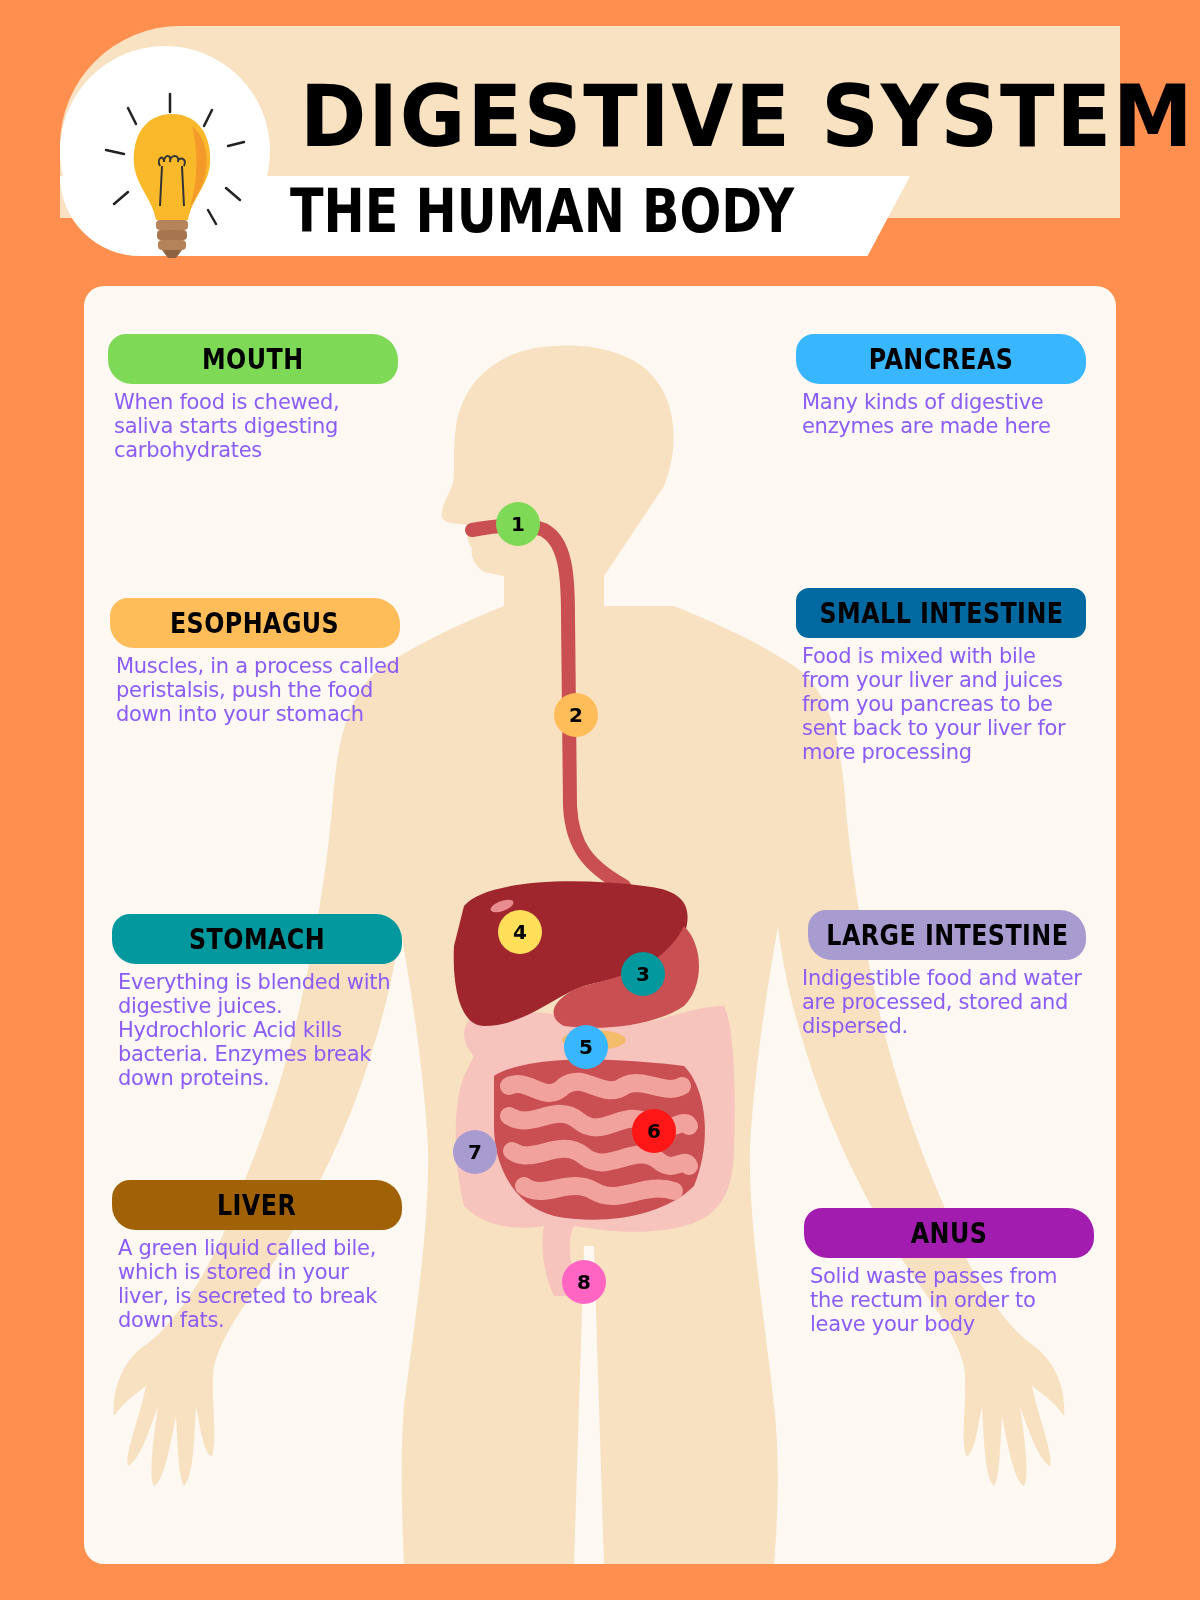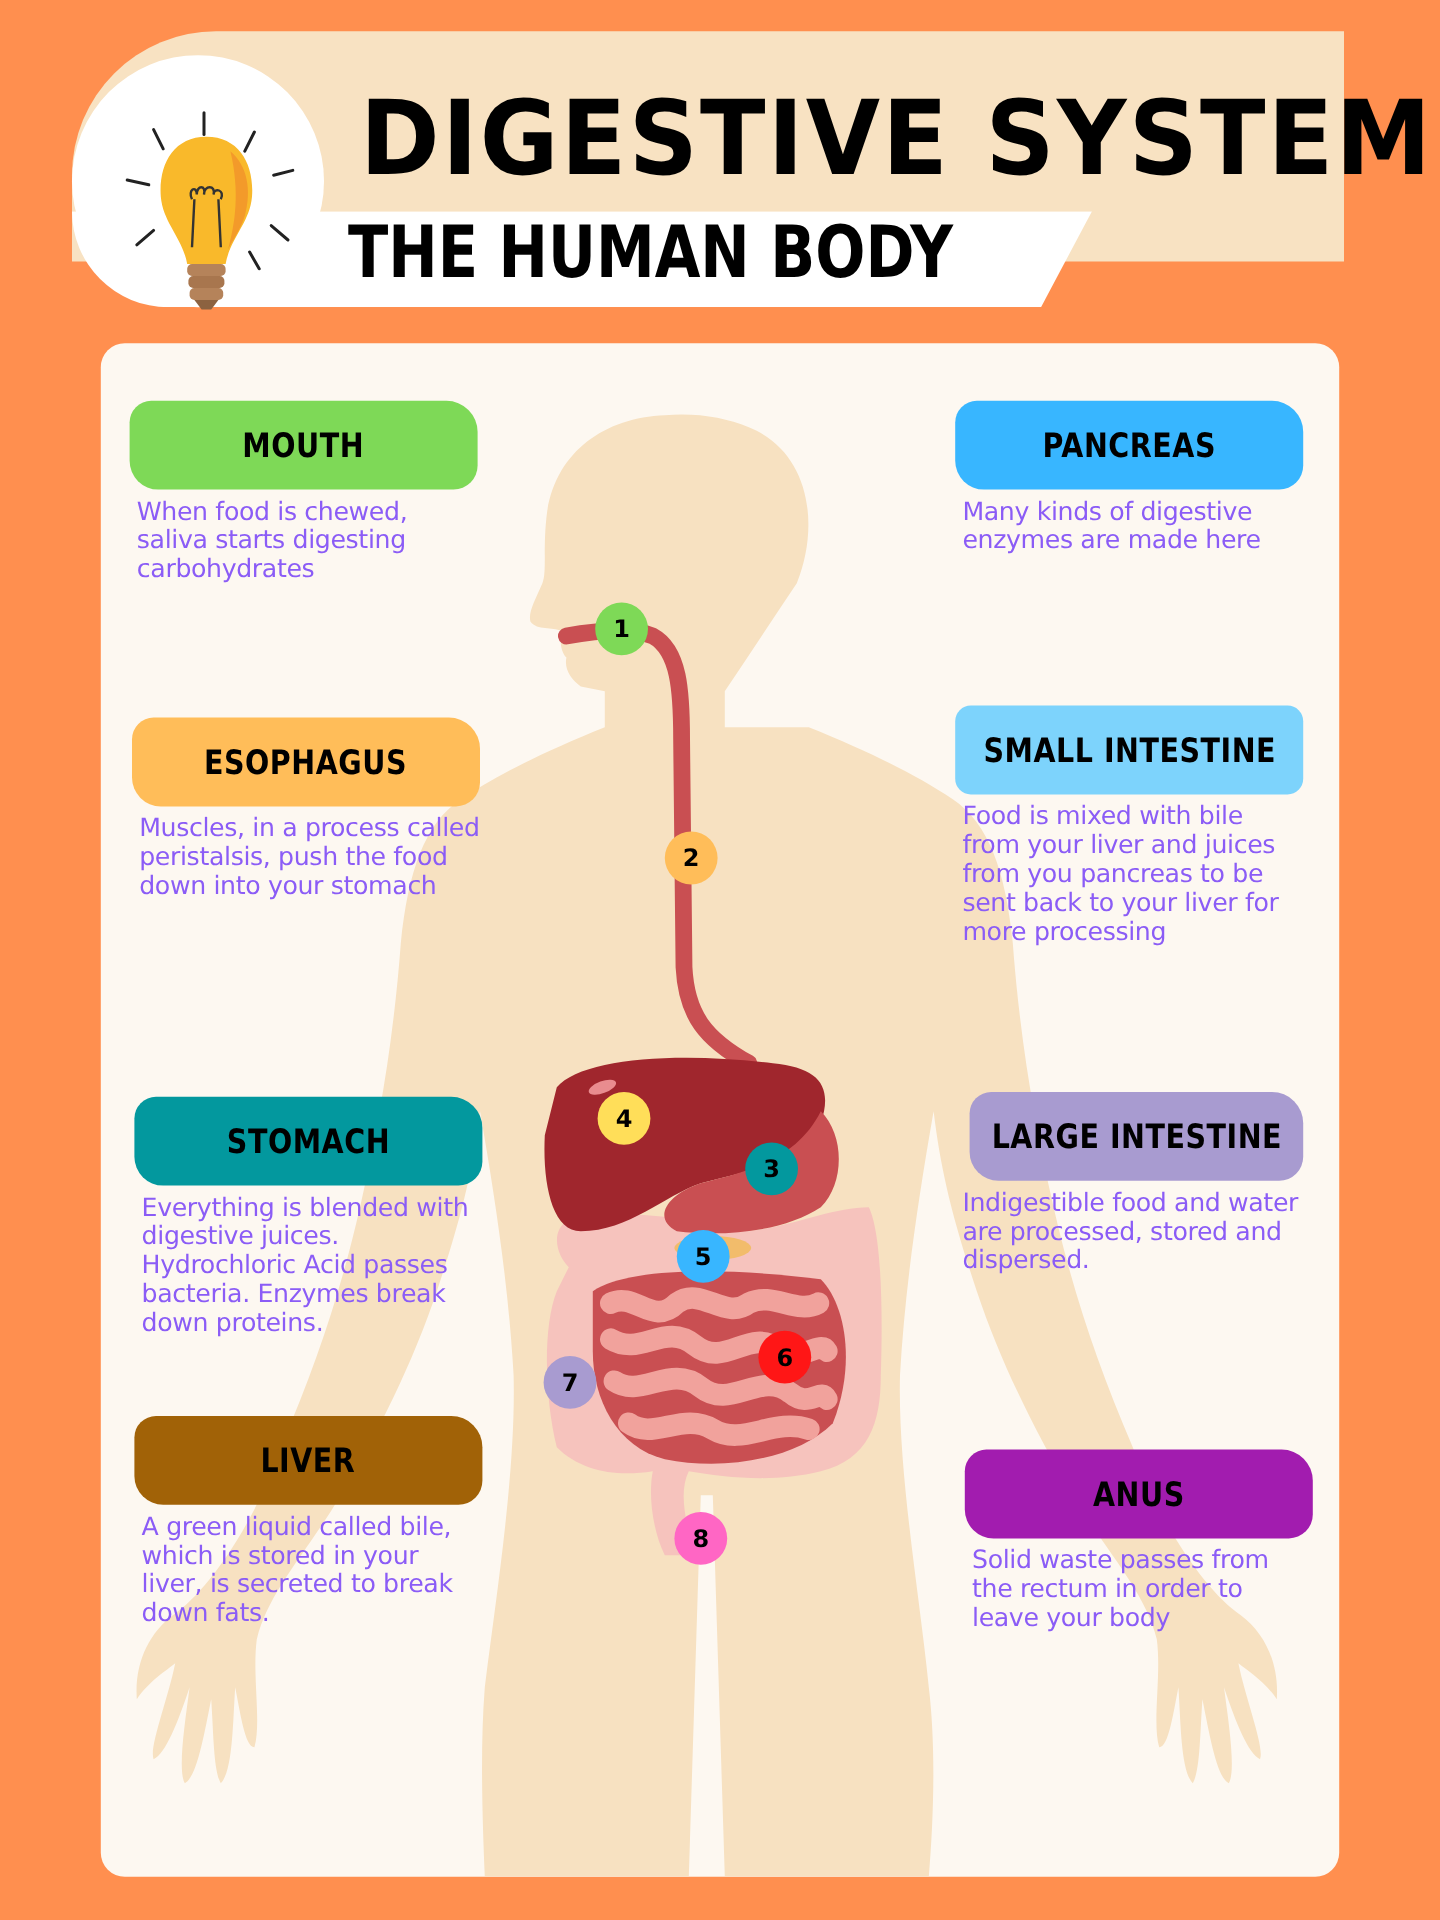--- a/index.html
+++ b/index.html
@@ -43,21 +43,21 @@
     white-space: nowrap;
   }
   .content-card {
     position: absolute; left: 84px; top: 286px; width: 1032px; height: 1278px;
     background: #fdf8f1; border-radius: 20px; overflow: hidden;
   }
   .body-svg { position: absolute; left: 0; top: 0; width: 1032px; height: 1278px; }
 
   .label-block { position: absolute; width: 290px; }
   .label-pill {
-    height: 74px; border-radius: 18px 26px 20px 24px;
+    height: 50px; border-radius: 18px 26px 20px 24px;
     display: flex; align-items: center; justify-content: center;
     font-family: "DejaVu Sans", sans-serif; font-weight: 900;
     font-size: 28px; color: #000; letter-spacing: 0.5px;
     transform: scaleX(1);
   }
   .label-pill span { display: inline-block; transform: scaleX(0.85); white-space: nowrap; }
   .label-desc {
     margin-top: 6px; padding-left: 6px;
     font-family: "DejaVu Sans", sans-serif; font-size: 21px; line-height: 24px;
     color: #8b5cf6; letter-spacing: -0.3px;
@@ -149,37 +149,37 @@
   <div class="label-block" style="left:26px; top:312px;">
     <div class="label-pill" style="background:#ffbd59;">
         <span>ESOPHAGUS</span>
       </div>
     <div class="label-desc">Muscles, in a process called peristalsis, push the food down into your stomach</div>
   </div>
   <div class="label-block" style="left:28px; top:592px;">
     <div class="label-pill" style="background:#03989e;margin-top:36px;">
         <span>STOMACH</span>
       </div>
-    <div class="label-desc">Everything is blended with digestive juices. Hydrochloric Acid passes bacteria. Enzymes break down proteins.</div>
+    <div class="label-desc">Everything is blended with digestive juices. Hydrochloric Acid kills bacteria. Enzymes break down proteins.</div>
   </div>
   <div class="label-block" style="left:28px; top:894px;">
     <div class="label-pill" style="background:#a16207;">
         <span>LIVER</span>
       </div>
     <div class="label-desc">A green liquid called bile, which is stored in your liver, is secreted to break down fats.</div>
   </div>
 
   <div class="label-block" style="left:712px; top:48px;">
     <div class="label-pill" style="background:#38b6ff;">
         <span>PANCREAS</span>
       </div>
     <div class="label-desc">Many kinds of digestive enzymes are made here</div>
   </div>
   <div class="label-block" style="left:712px; top:302px;">
-    <div class="label-pill" style="background:#7dd3fc;border-radius:13px;">
+    <div class="label-pill" style="background:#0369a1;border-radius:13px;">
         <span>SMALL INTESTINE</span>
       </div>
     <div class="label-desc">Food is mixed with bile from your liver and juices from you pancreas to be sent back to your liver for more processing</div>
   </div>
   <div class="label-block" style="left:712px; top:624px;">
     <div class="label-pill" style="background:#a89bd0;margin-left:12px;">
         <span>LARGE INTESTINE</span>
       </div>
     <div class="label-desc">Indigestible food and water are processed, stored and dispersed.</div>
   </div>

